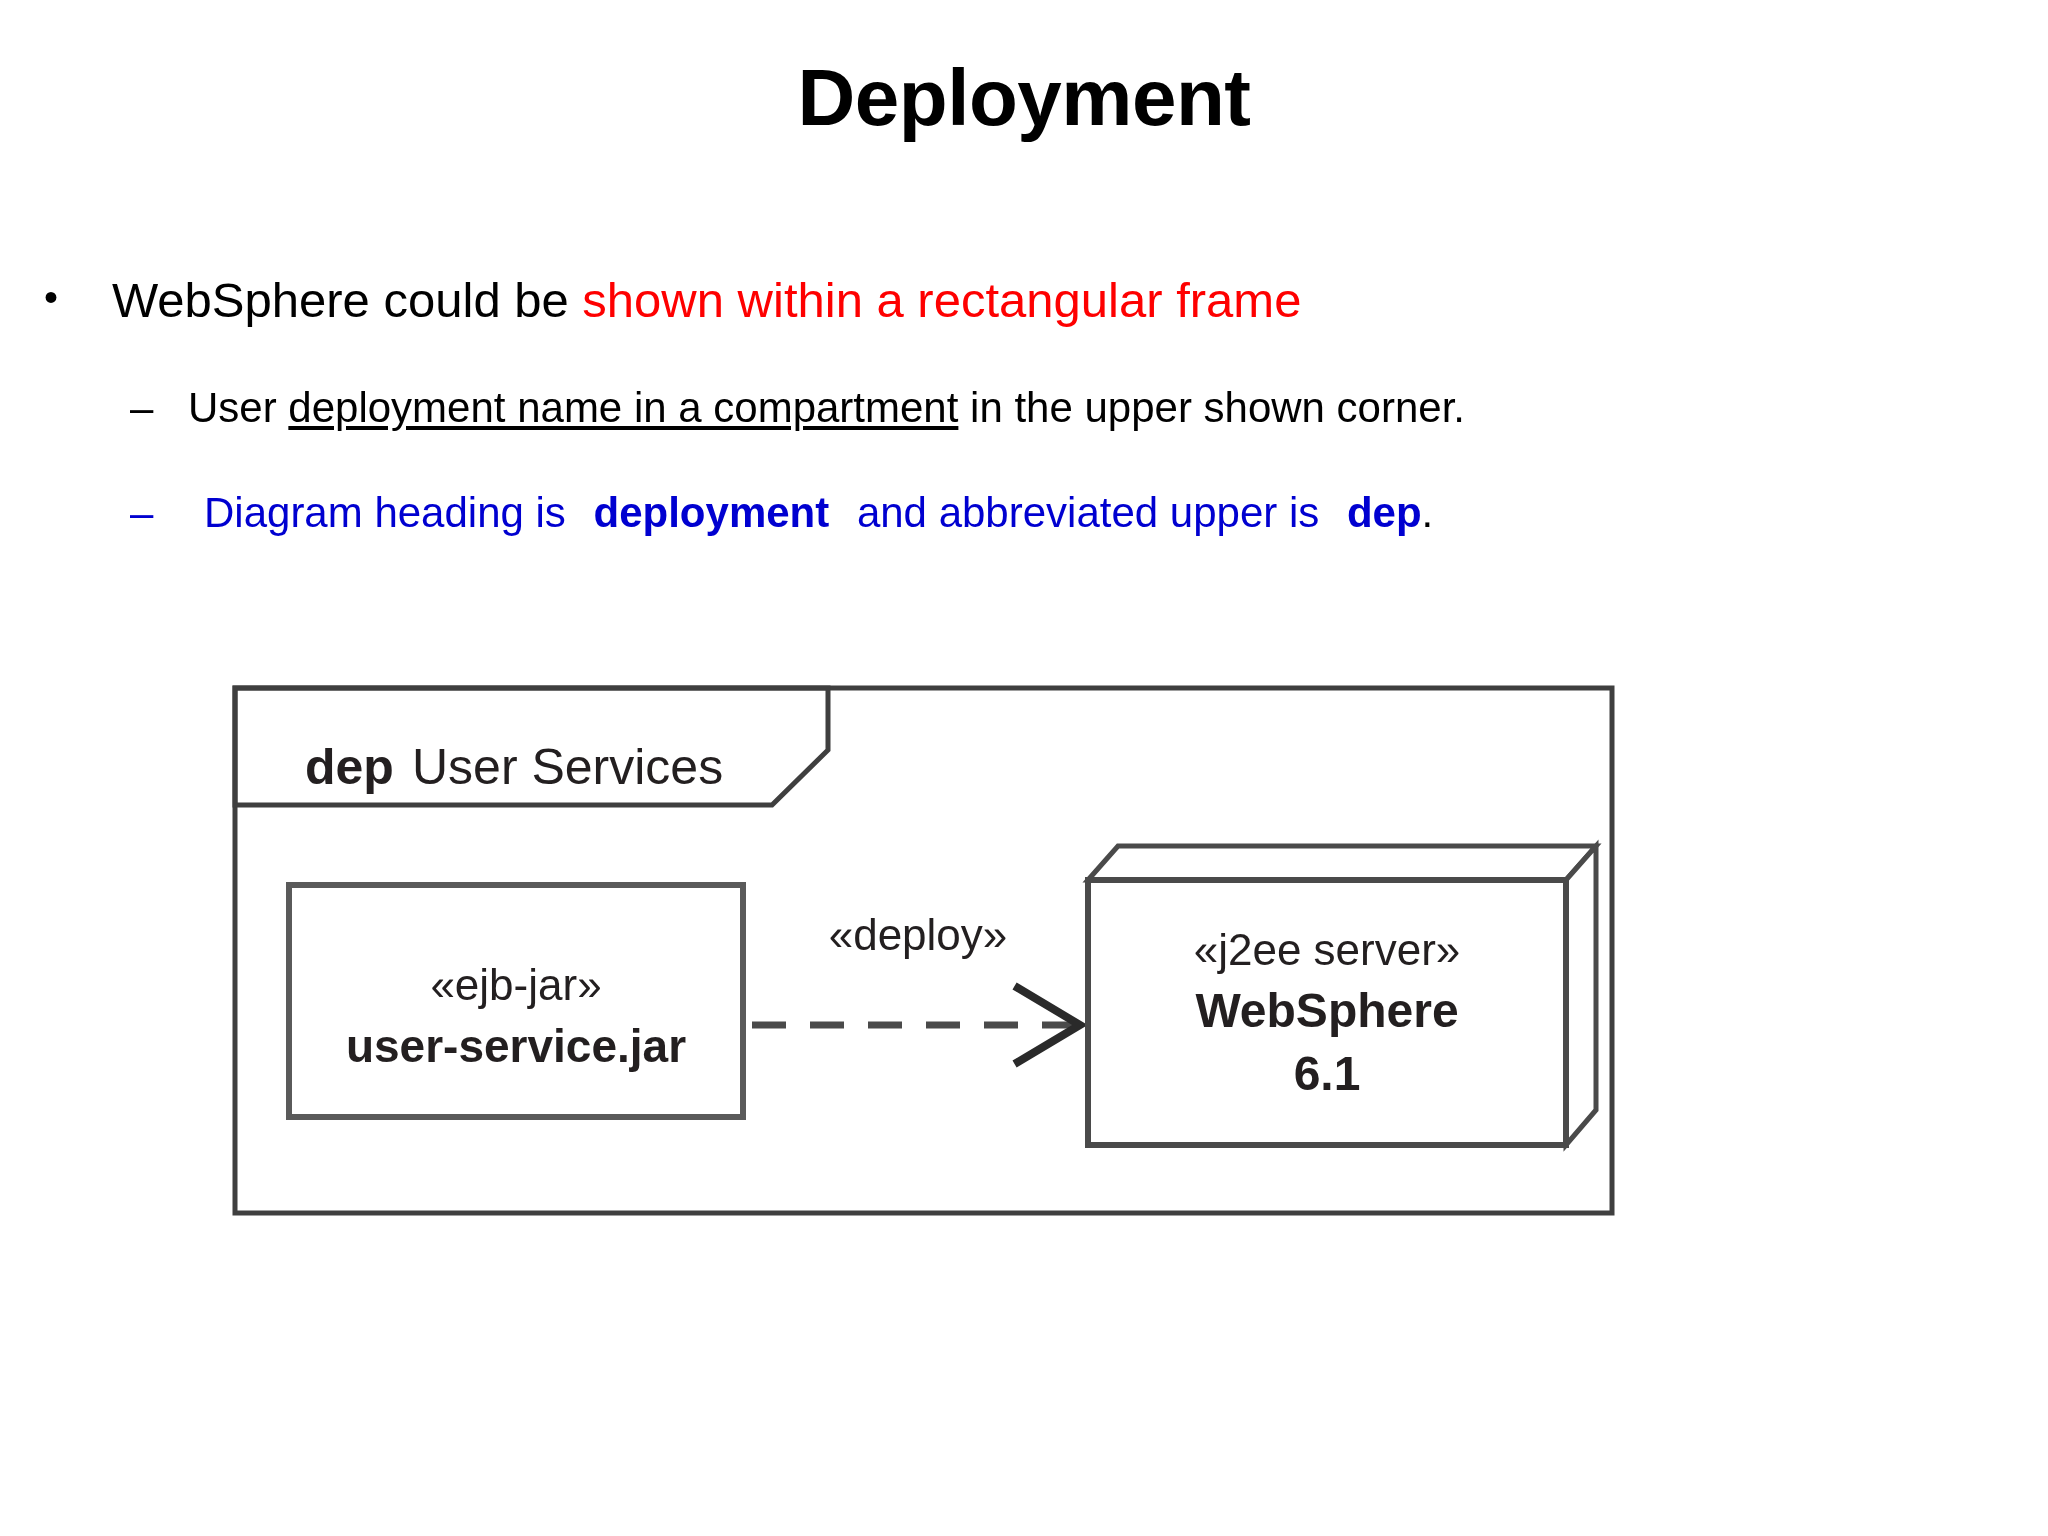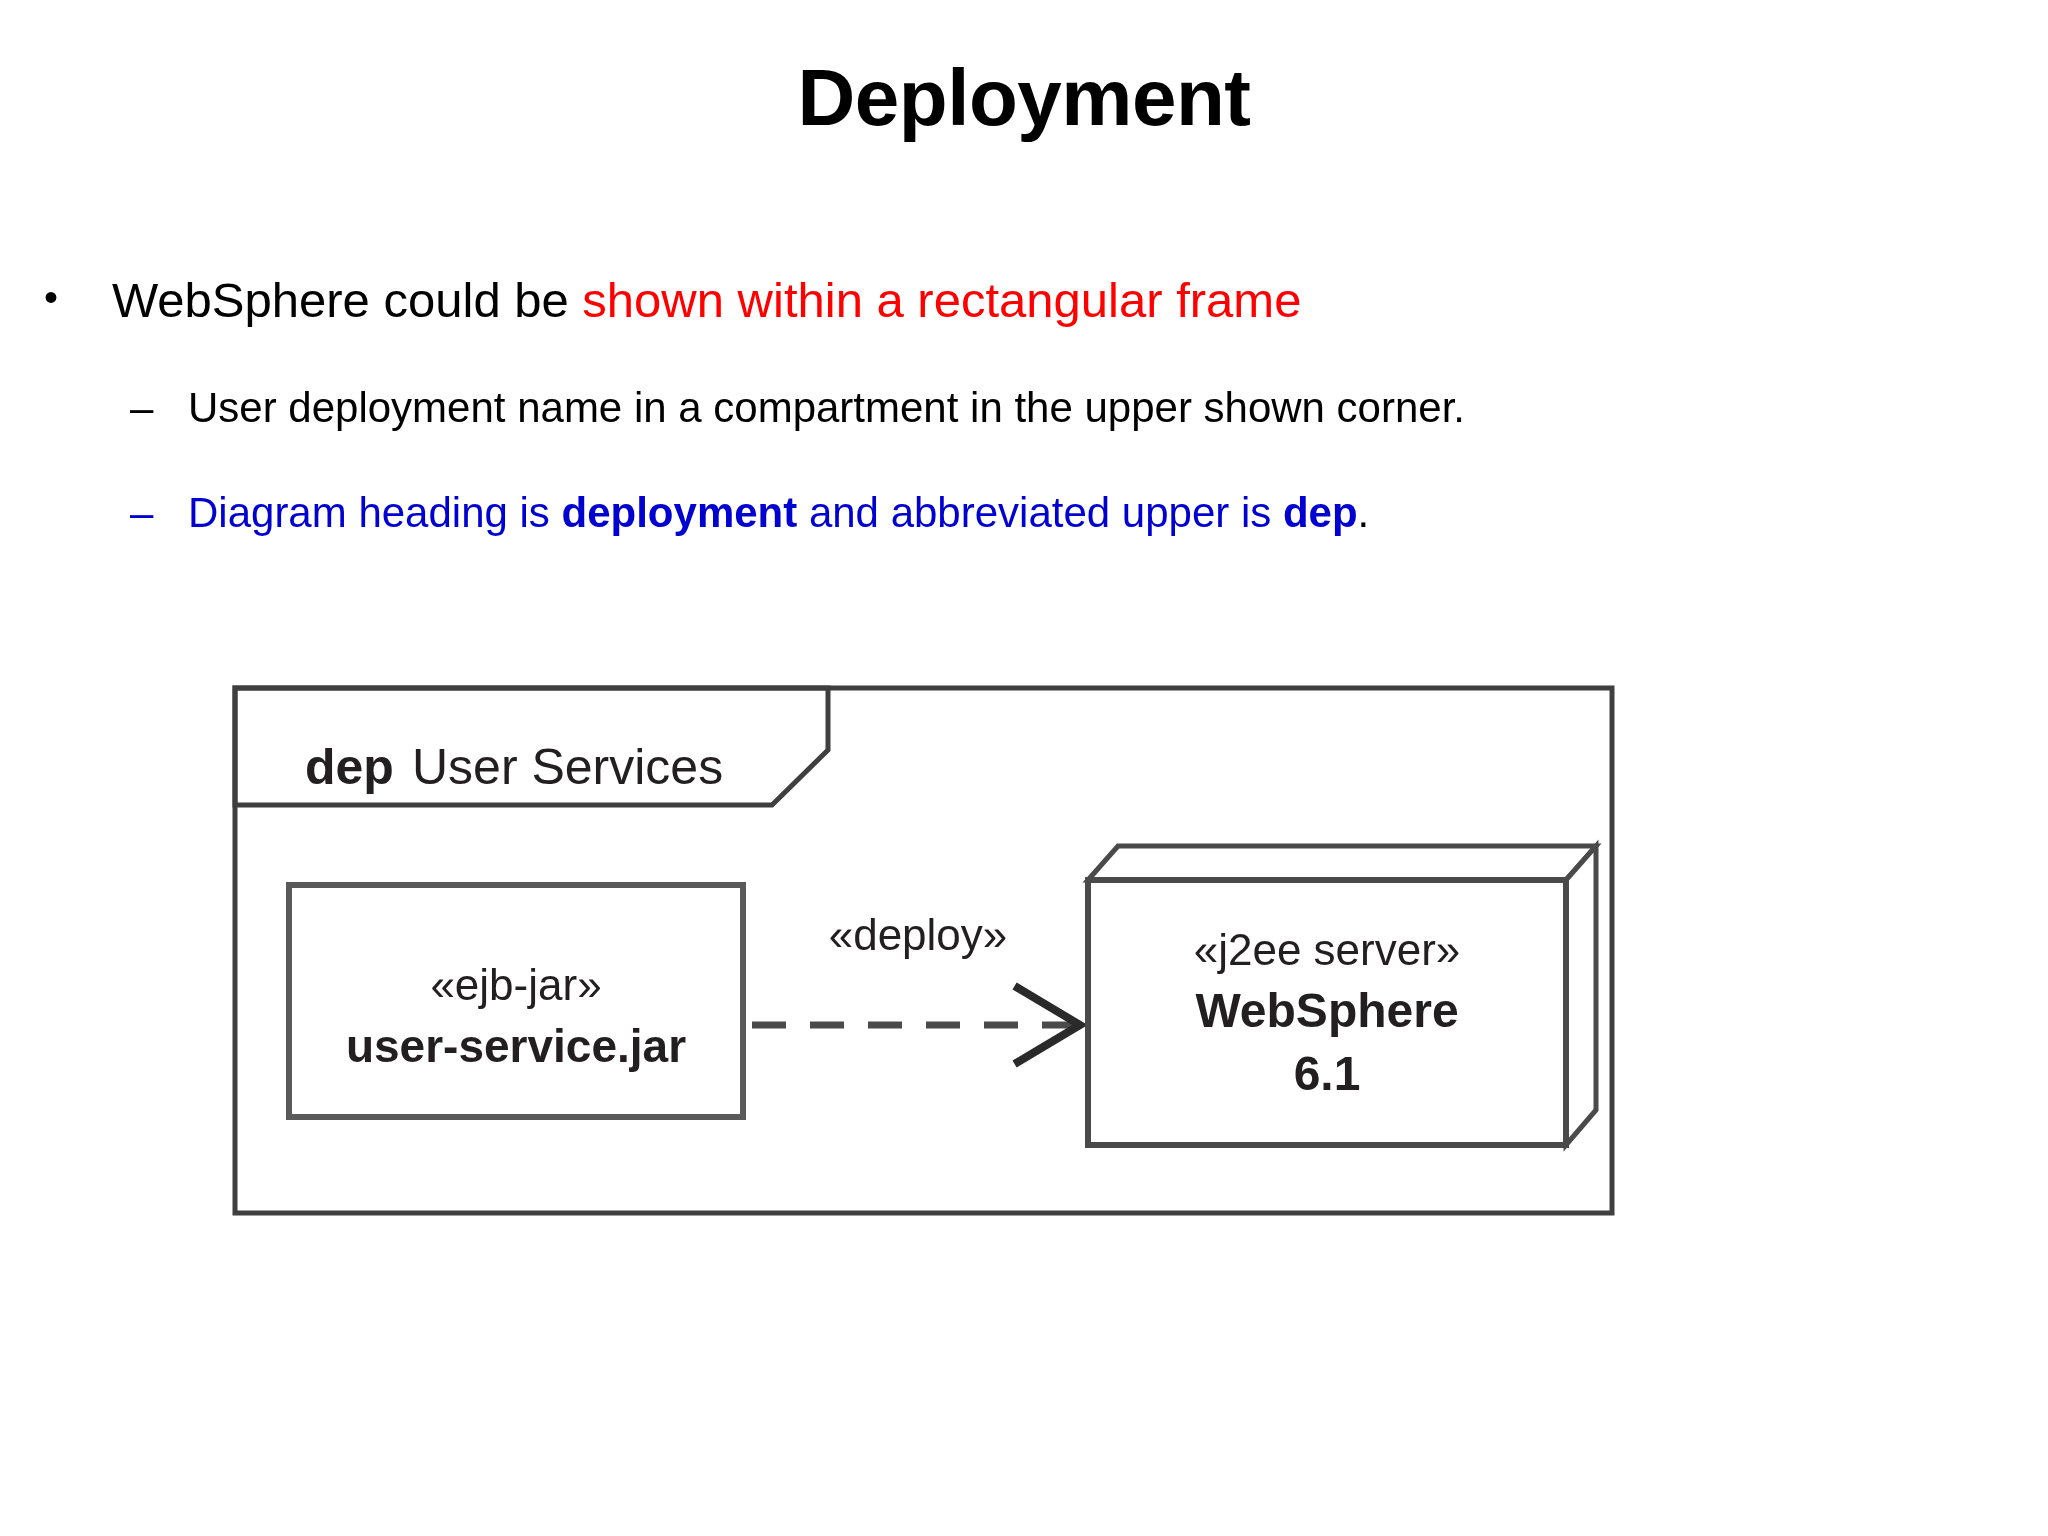--- a/index.html
+++ b/index.html
@@ -64,23 +64,23 @@
     width: 58px;
     flex: 0 0 58px;
     font-size: 42px;
   }
   .bullet-l2 .body { flex: 1 1 auto; }
 
   #sub-bullet-1 { top: 384px; }
   #sub-bullet-2 { top: 489px; color: #0000d0; }
 
   .red  { color: #fe0000; margin-top: 19px; }
-  .blue { color: #0000d0; }
+  .blue { color: #0000d0; margin-left: 16px; }
   .black-text { color: #000000; }
-  .ul { text-underline-offset: 4px; }
+  .ul { text-decoration: underline; text-underline-offset: 4px; }
   .bld { font-weight: bold; }
 
   
   #deployment-diagram {
     position: absolute;
     left: 0;
     top: 0;
     width: 2048px;
     height: 1536px;
     pointer-events: none;

